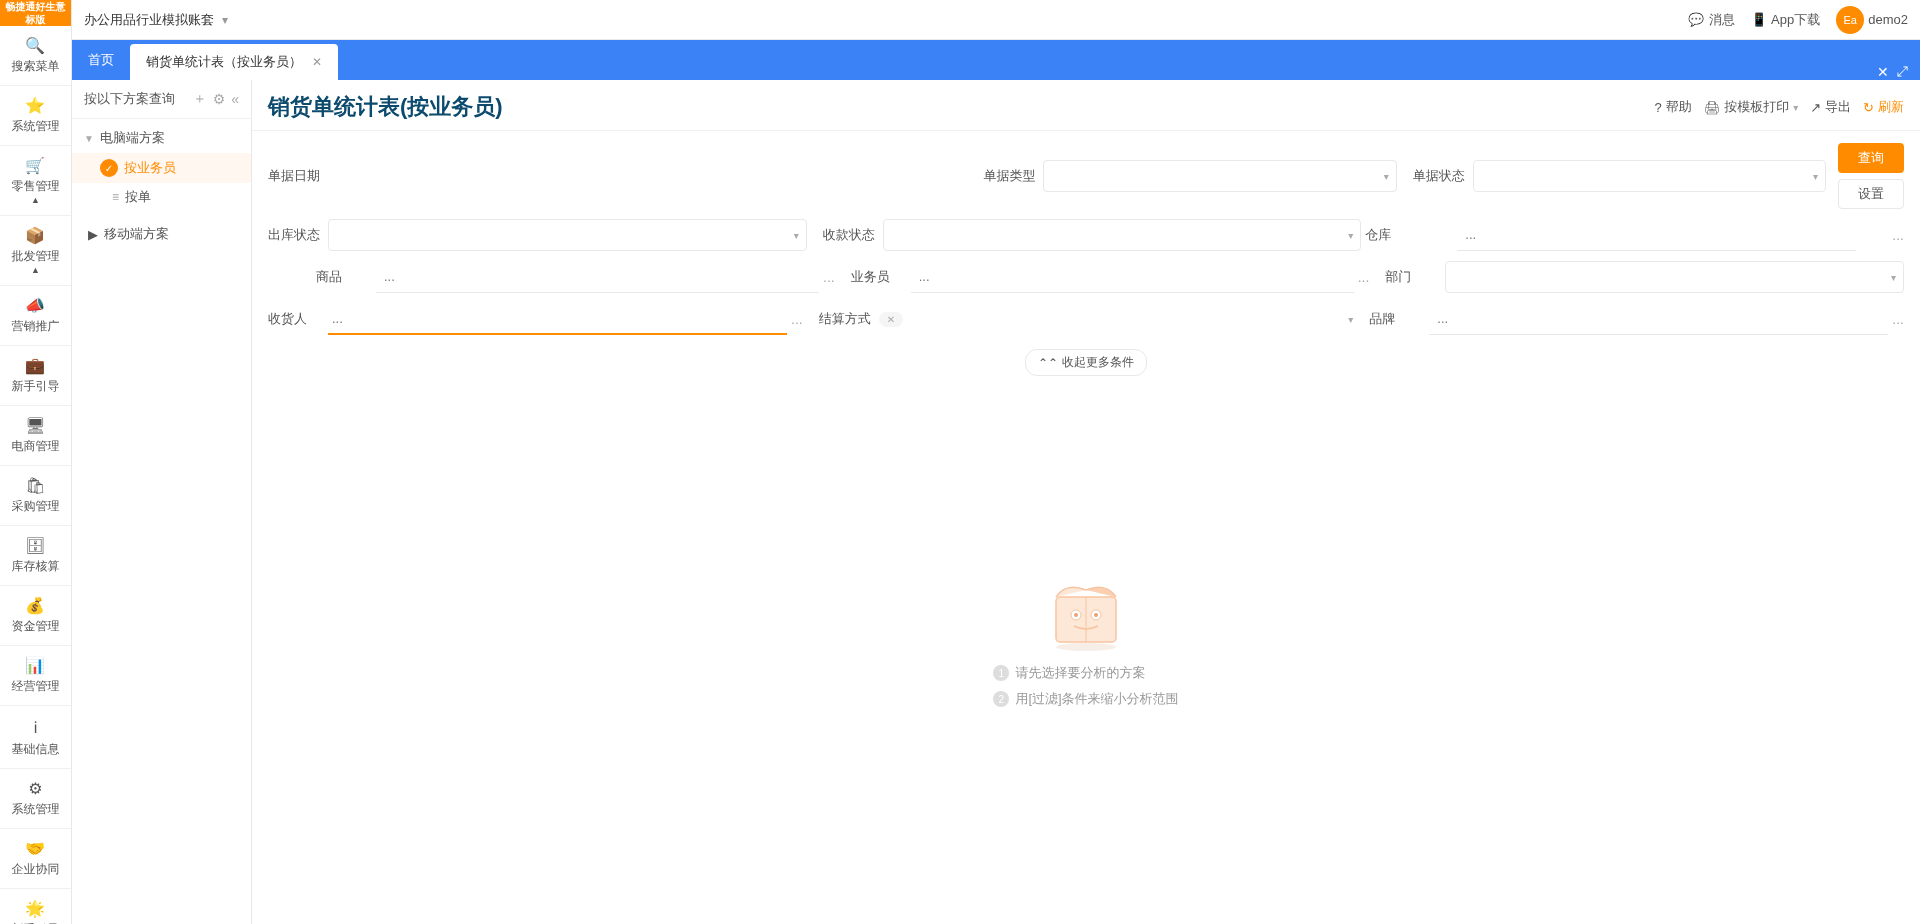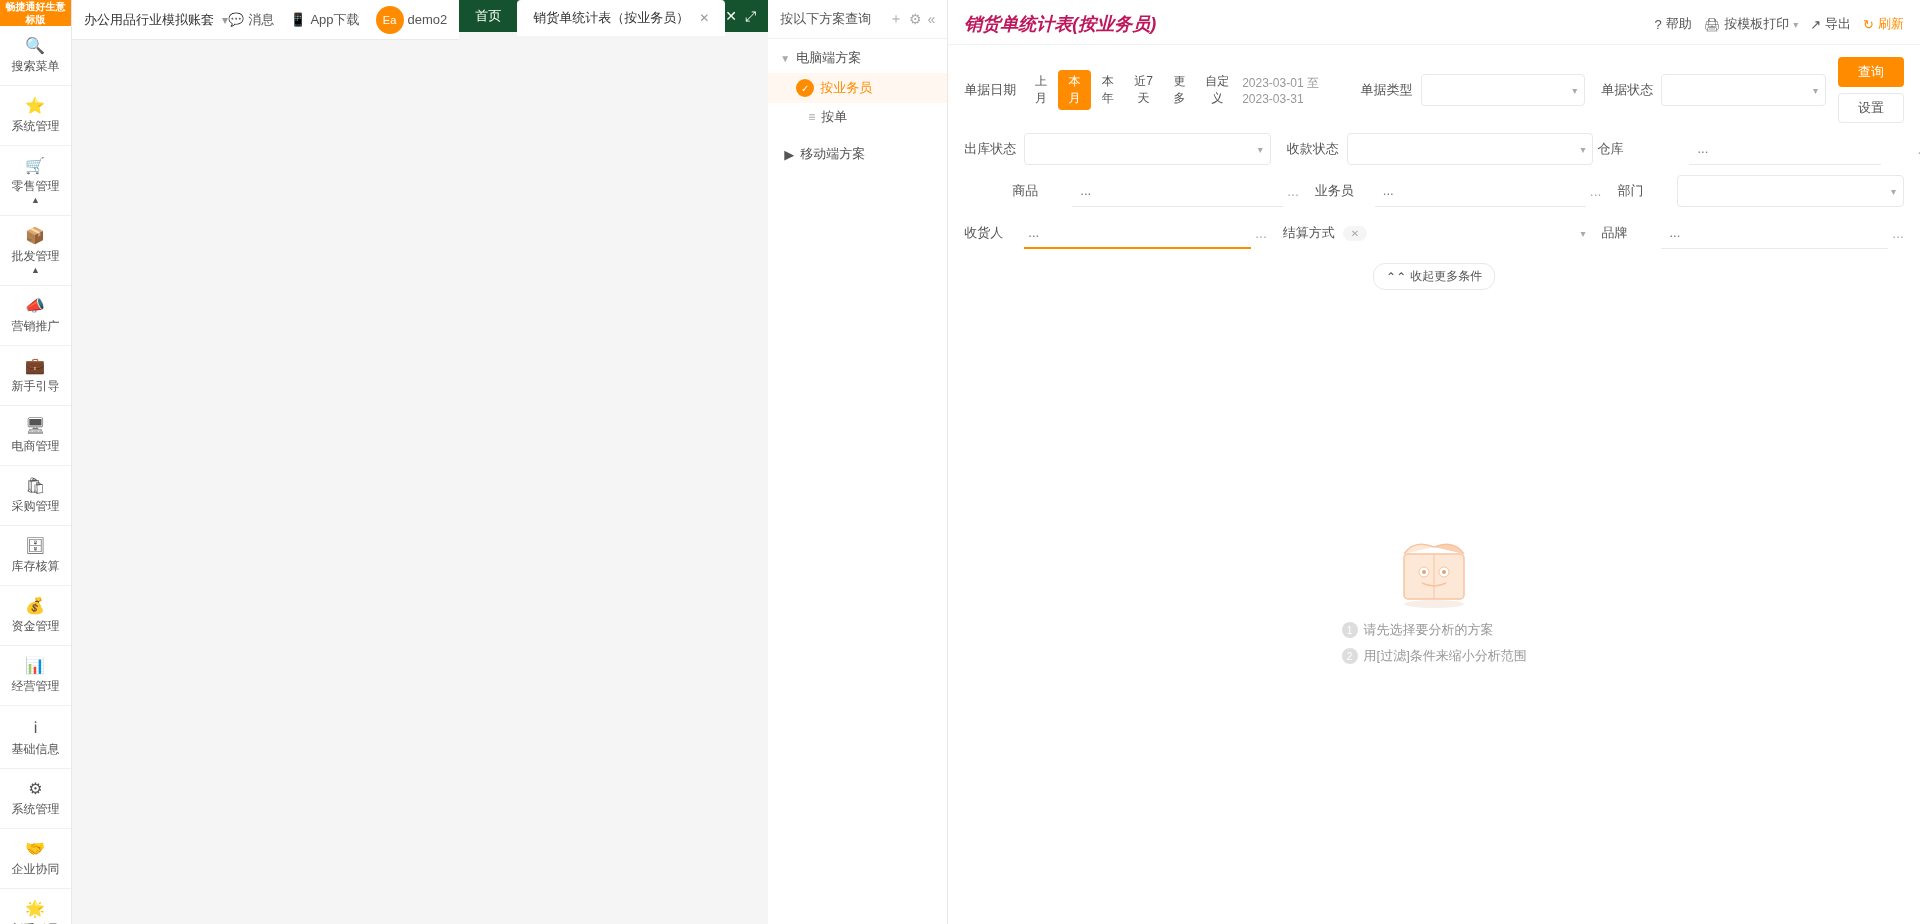--- a/index.html
+++ b/index.html
@@ -41,21 +41,21 @@
       font-size: 12px;
       border-bottom: 1px solid #f0f0f0;
       user-select: none;
     }
     .sidebar-item .icon { font-size: 16px; margin-bottom: 3px; }
 
     
     .main-area {
       flex: 1;
       display: flex;
-      flex-direction: row;
+      flex-direction: column;
       overflow: hidden;
     }
 
     
     .topbar {
       height: 40px;
       background: #fff;
       border-bottom: 1px solid #e8e8e8;
       display: flex;
       align-items: center;
@@ -85,24 +85,24 @@
     }
     .user-avatar {
       width: 28px; height: 28px; border-radius: 50%;
       background: #ff8c00;
       display: flex; align-items: center; justify-content: center;
       color: #fff; font-size: 11px;
     }
 
     
     .tabbar {
-      height: 32px;
-      background: #14532d;
-      display: flex;
-      align-items: center;
+      height: 40px;
+      background: #3b82f6;
+      display: flex;
+      align-items: flex-end;
       flex-shrink: 0;
     }
     .tab {
       height: 40px;
       display: flex;
       align-items: center;
       padding: 0 16px;
       cursor: pointer;
       font-size: 13px;
       color: #fff;
@@ -217,21 +217,21 @@
 
     
     .page-header {
       padding: 12px 16px 8px;
       display: flex;
       align-items: center;
       justify-content: space-between;
       border-bottom: 1px solid #f0f0f0;
       background: #fff;
     }
-    .page-title { font-size: 18px; font-weight: 600; color: #be185d; font-style: italic; }
+    .page-title { font-size: 22px; font-weight: 600; color: #0c4a6e; }
     .page-actions { display: flex; align-items: center; gap: 12px; }
     .page-action-btn {
       display: flex; align-items: center; gap: 4px;
       color: #555; font-size: 13px; cursor: pointer;
     }
     .export-btn {
       display: flex; align-items: center; gap: 4px;
       color: #555; font-size: 13px; cursor: pointer;
     }
     .refresh-btn {
@@ -624,29 +624,20 @@
             <span>刷新</span>
           </div>
         </div>
       </div>
 
       <div class="filter-area">
 
         <div class="filter-row">
           <div class="filter-item" style="flex:2.2;">
             <span class="filter-label">单据日期</span>
-            <div class="date-filter">
-              <button class="date-btn">上月</button>
-              <button class="date-btn active">本月</button>
-              <button class="date-btn">本年</button>
-              <button class="date-btn">近7天</button>
-              <button class="date-btn">更多</button>
-              <button class="date-btn">自定义</button>
-              <span class="date-range">2023-03-01 至 2023-03-31</span>
-            </div>
           </div>
           <div class="filter-item" style="flex:1.3;margin-left:16px;justify-content:center;">
             <span class="filter-label">单据类型</span>
             <div class="filter-select-wrap">
               <select class="">
                 <option value=""></option>
               </select>
               <span class="filter-arrow">▾</span>
             </div>
           </div>

